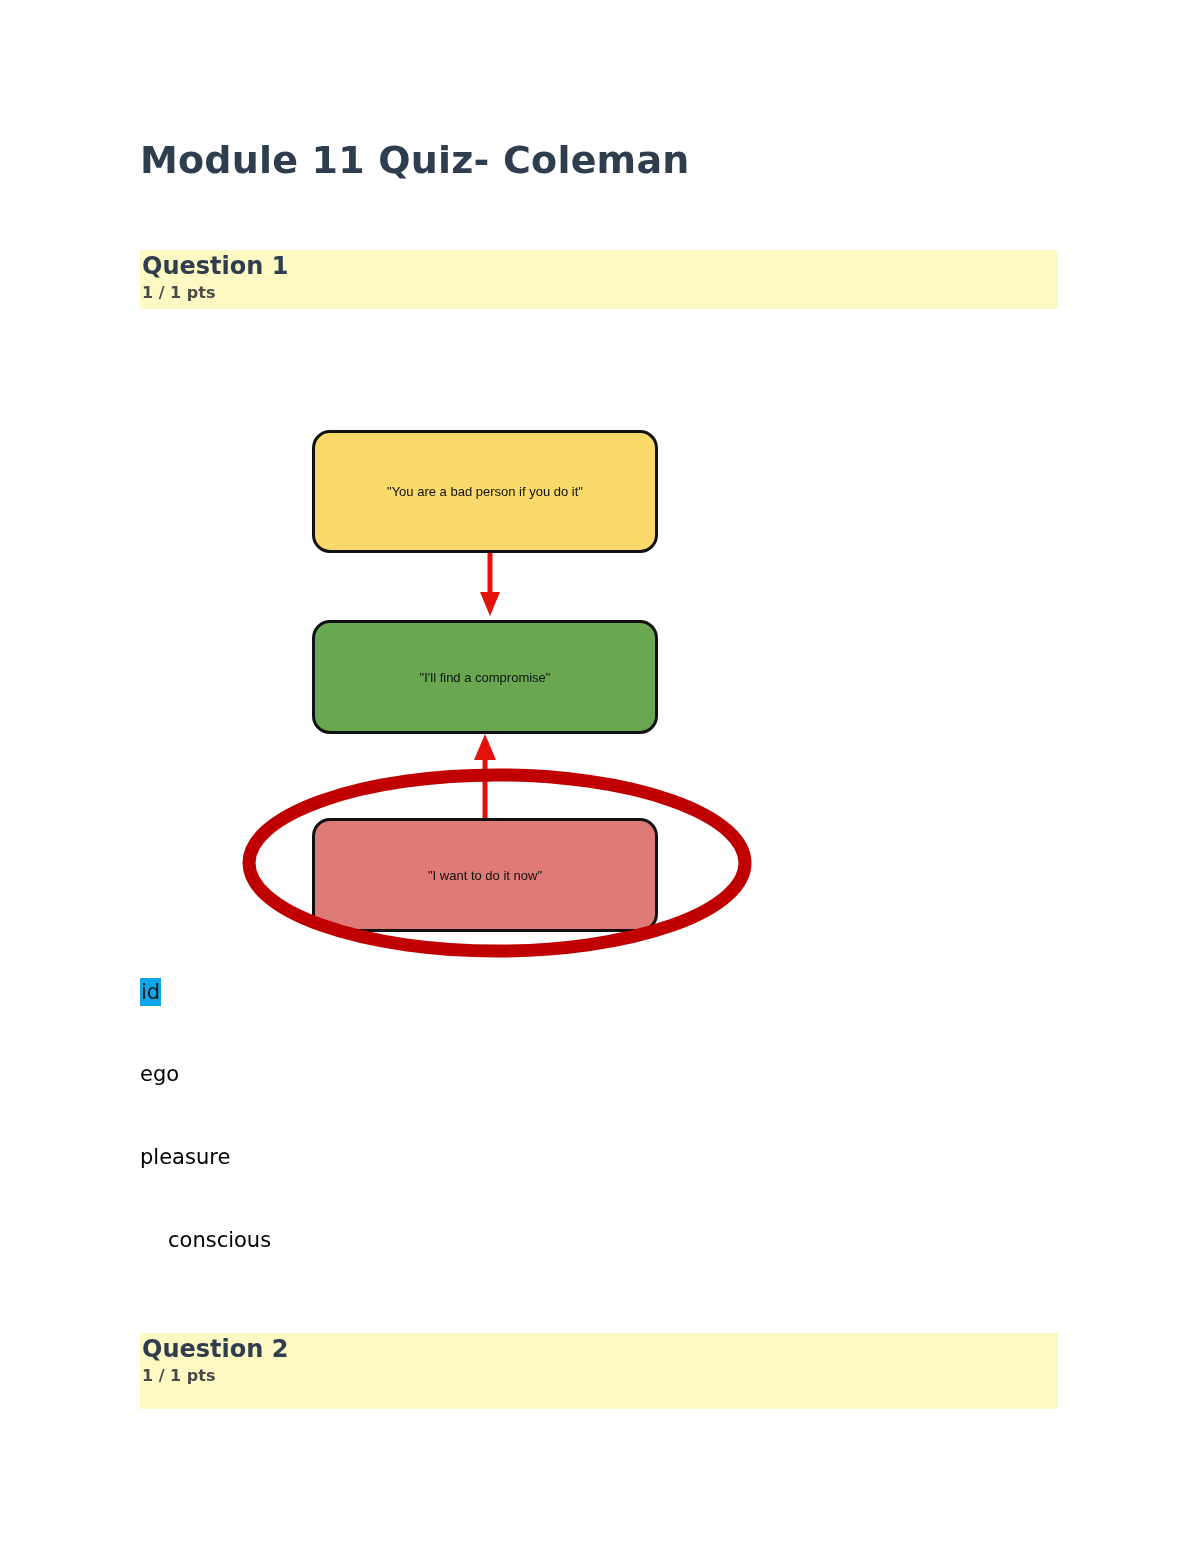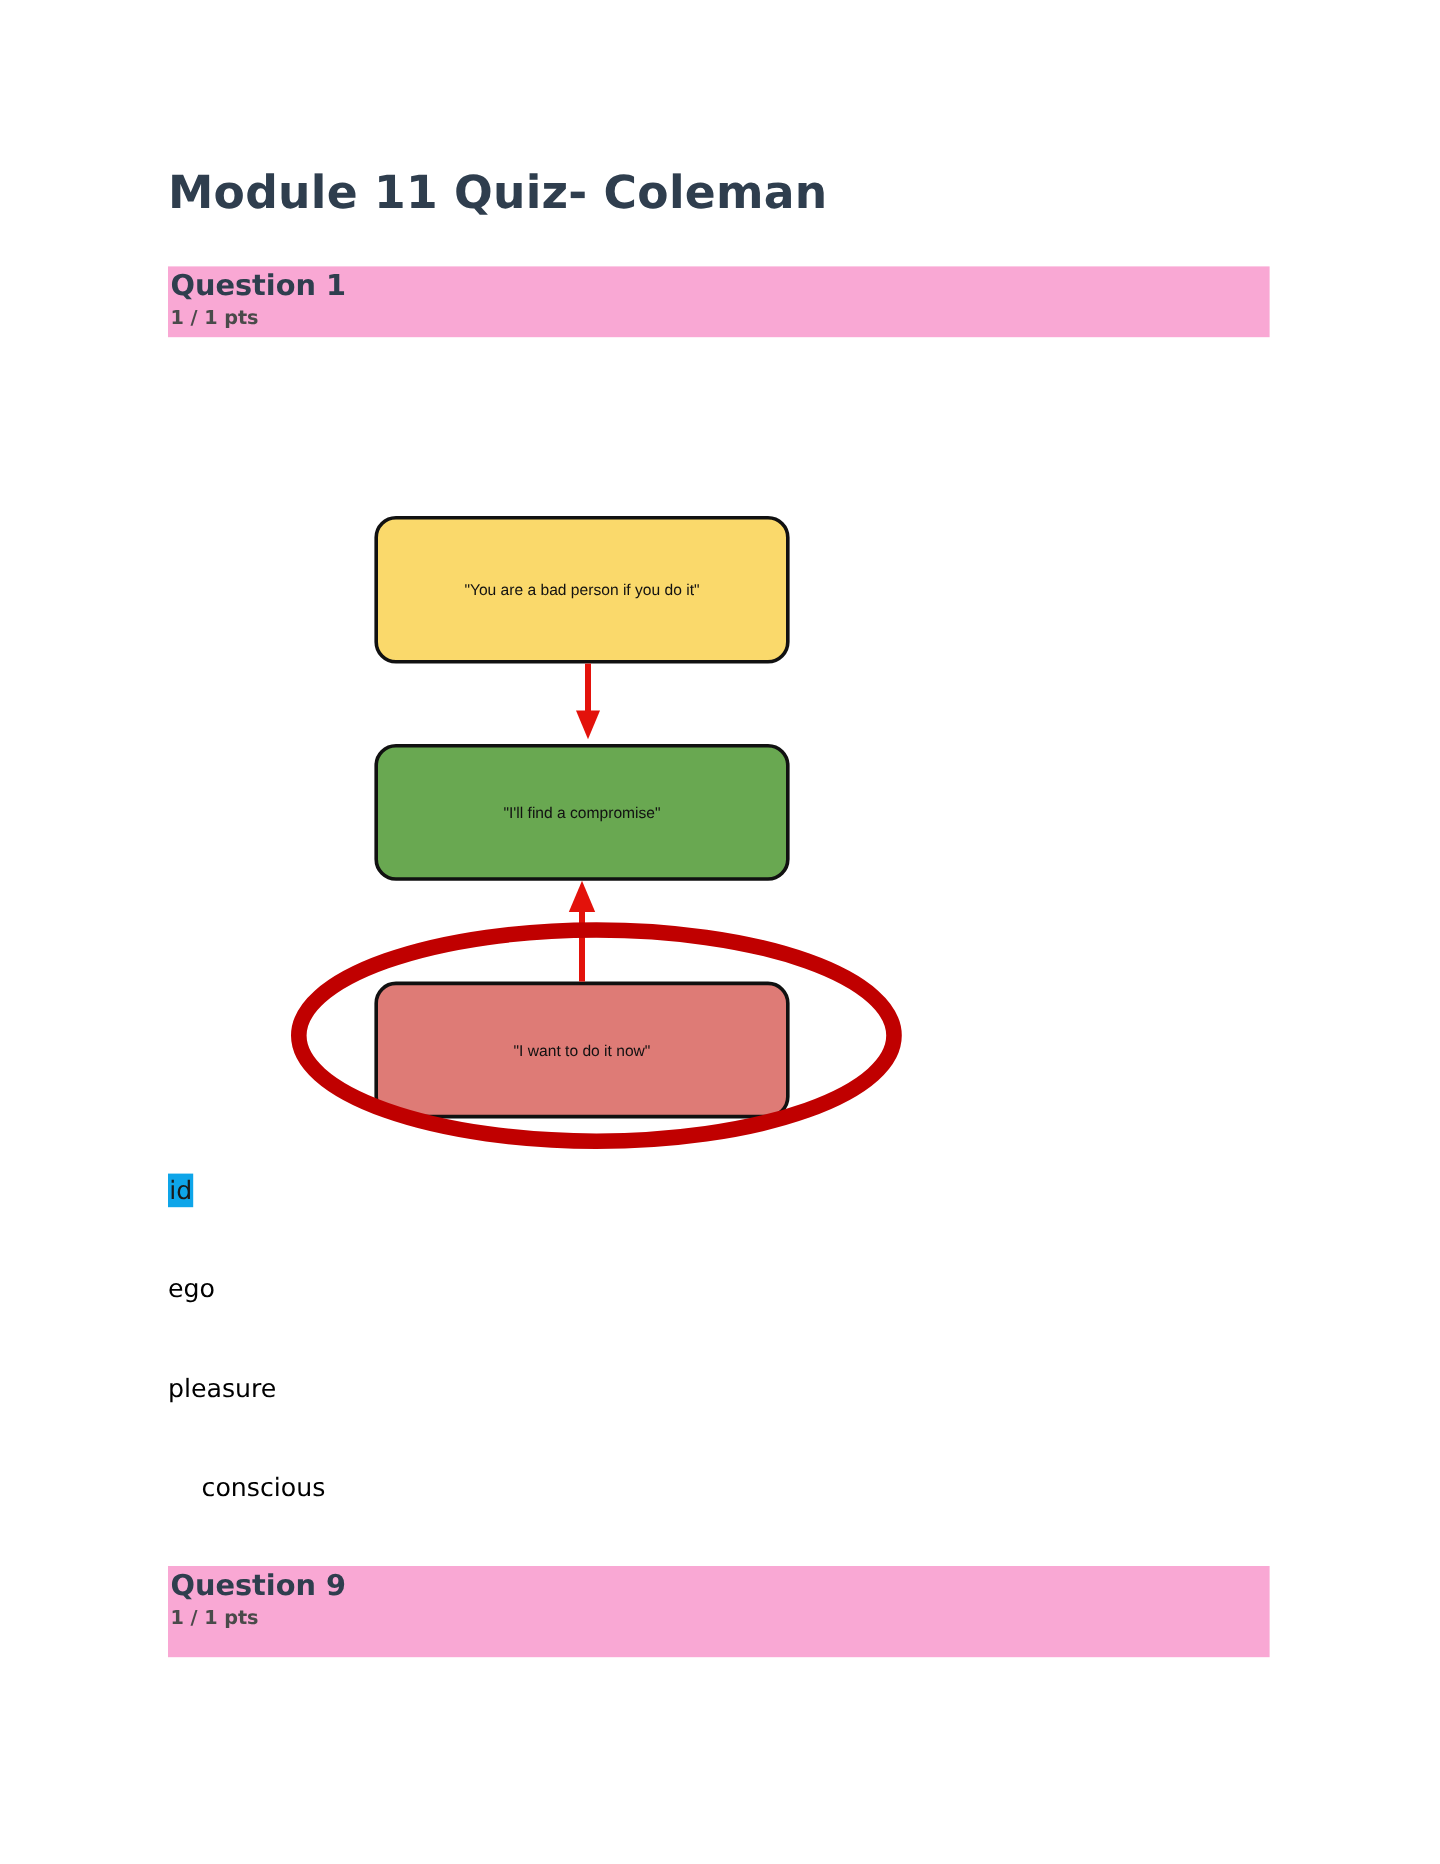--- a/index.html
+++ b/index.html
@@ -29,21 +29,22 @@
     font-size: 38px;
     font-weight: bold;
     color: #2f3e4e;
     letter-spacing: 0.2px;
     white-space: nowrap;
   }
   .q-band {
     position: absolute;
     left: 140px;
     width: 918px;
-    background: #f9a8d4;
+    background: #fef9c3;
+    margin-top: 28px;
   }
   #band-q1 { top: 222px; height: 59px; }
   #band-q2 { top: 1305px; height: 76px; }
   .q-label {
     position: absolute;
     left: 2px;
     top: 2px;
     font-size: 24px;
     font-weight: bold;
     color: #2f3e4e;
@@ -185,17 +186,17 @@
     </svg>
 
   </div>
 
   <div class="option highlight" id="opt-0">id</div>
   <div class="option" id="opt-1">ego</div>
   <div class="option" id="opt-2">pleasure</div>
   <div class="option" id="opt-3">conscious</div>
 
   <div class="q-band" id="band-q2">
-    <div class="q-label">Question 9</div>
+    <div class="q-label">Question 2</div>
     <div class="q-points">1 / 1 pts</div>
   </div>
 
 </div>
 
 </body></html>

